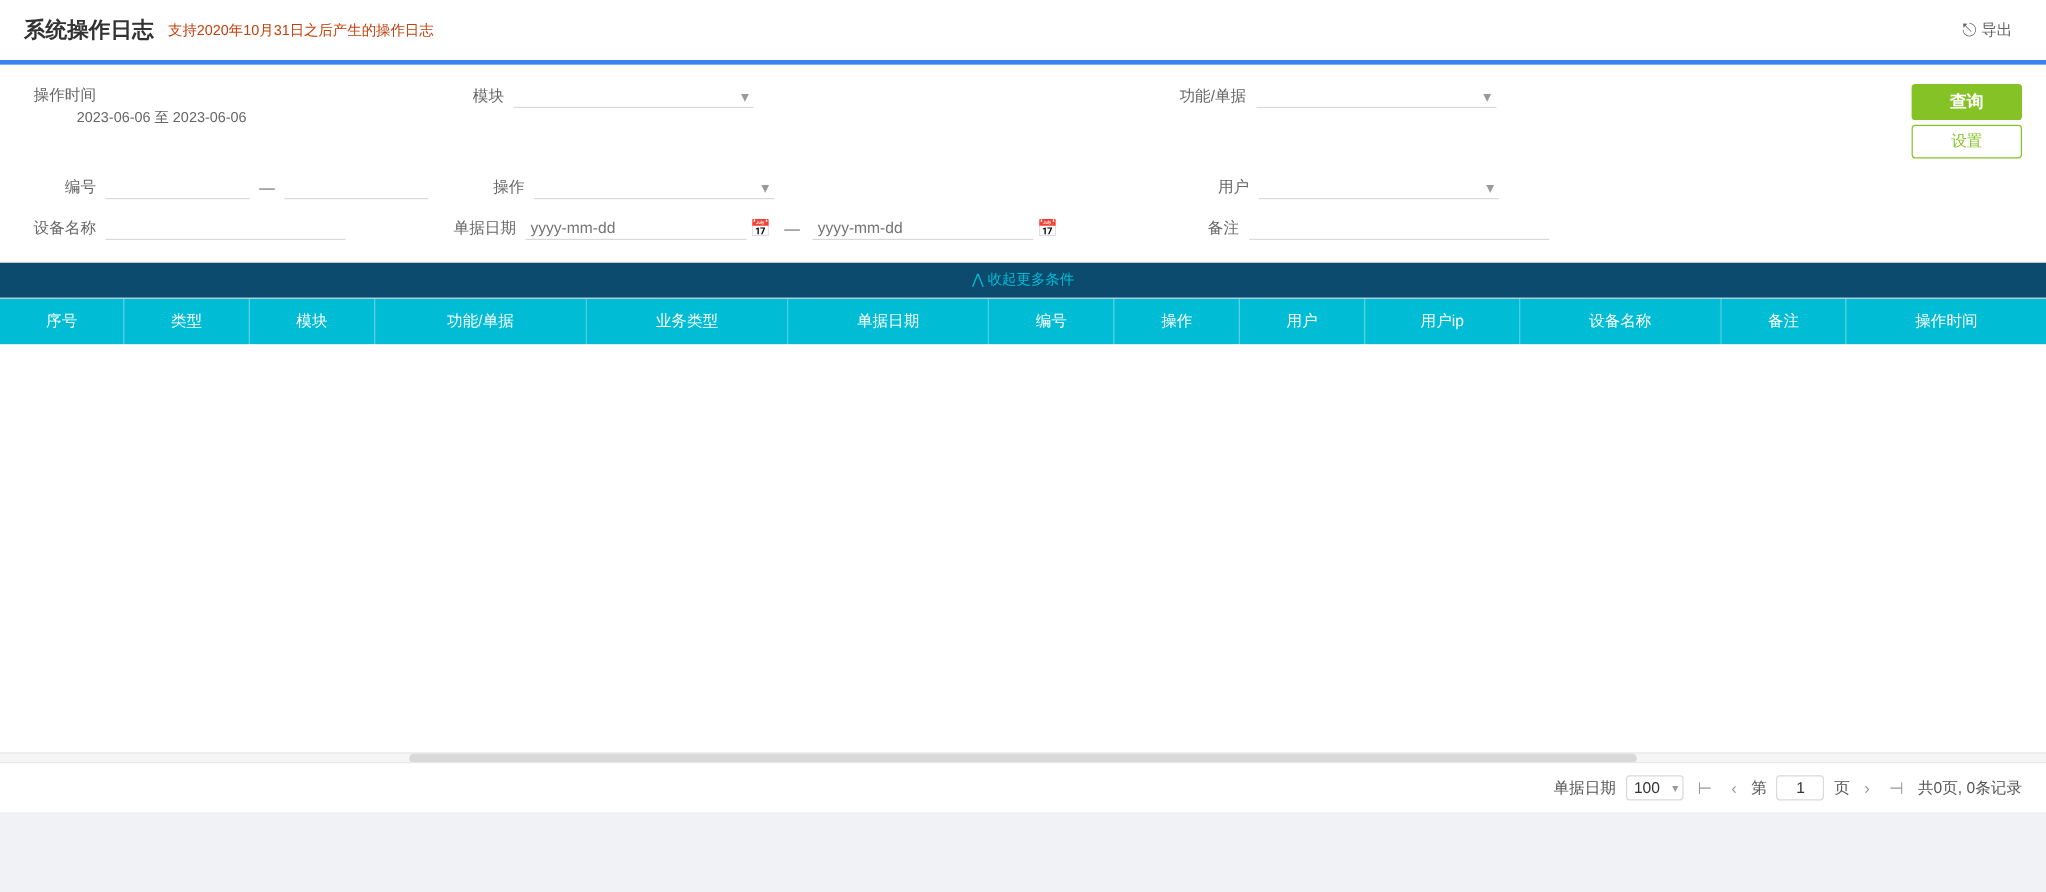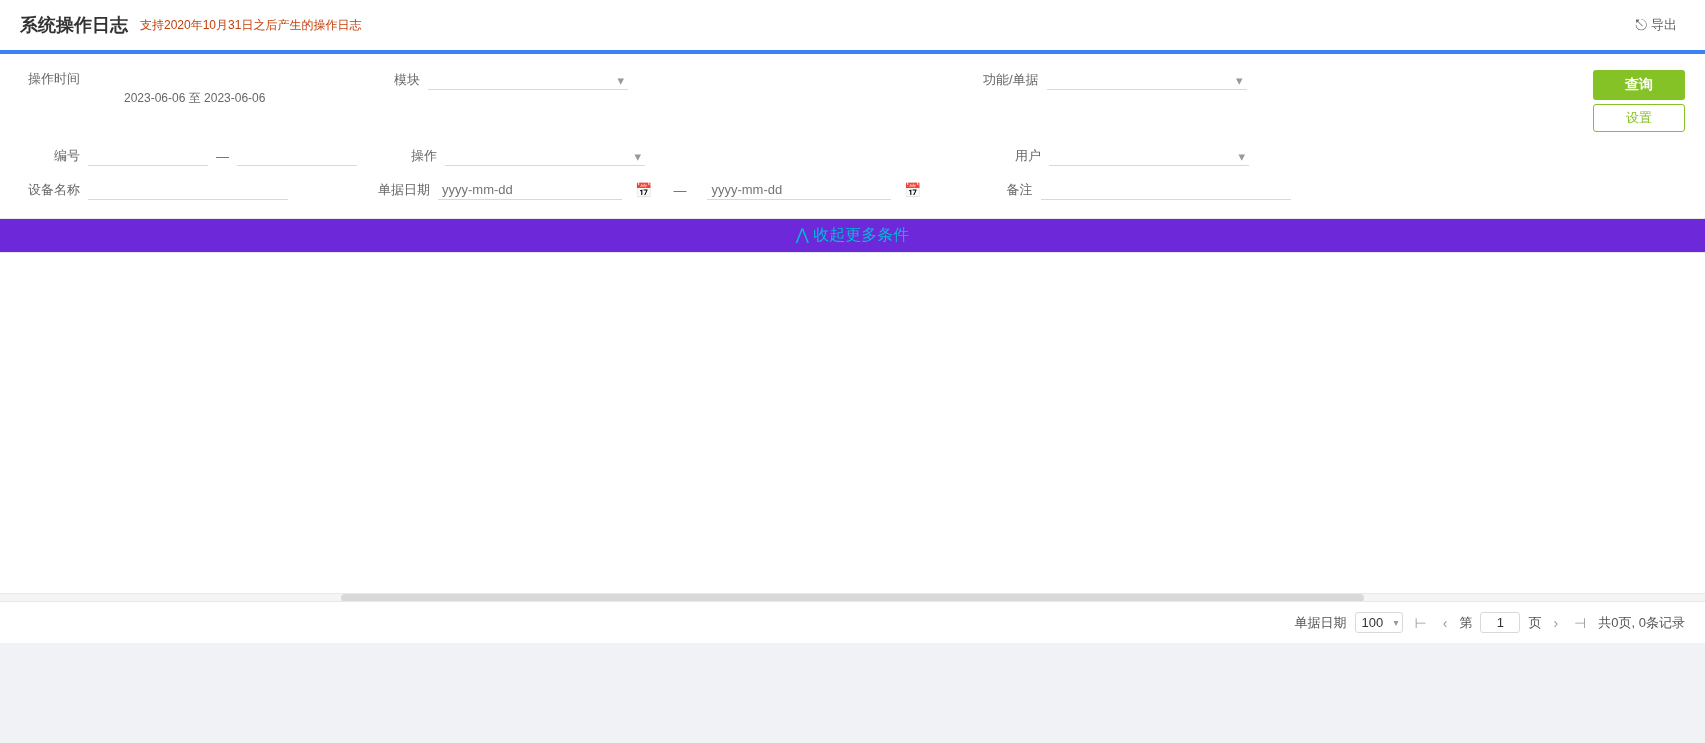--- a/index.html
+++ b/index.html
@@ -120,22 +120,22 @@
       flex-direction: column;
       gap: 4px;
       margin-left: 16px;
     }
 
     .collapse-bar {
       text-align: center;
       padding: 6px 0;
       cursor: pointer;
       color: #00bcd4;
-      font-size: 16px;
-      background: #6d28d9;
+      font-size: 12px;
+      background: #0c4a6e;
       border-bottom: 1px solid #e8e8e8;
     }
 
     .main-content {
       background: #fff;
       margin-top: 0;
     }
 
     
     .data-table {
@@ -224,21 +224,21 @@
       border-radius: 3px;
       padding: 2px 6px;
       width: 40px;
       text-align: center;
       font-size: 13px;
       color: #333;
     }
     .date-input-group {
       display: flex;
       align-items: center;
-      gap: 13px;
+      gap: 3px;
     }
     .date-input {
       border: none;
       border-bottom: 1px solid #d9d9d9;
       outline: none;
       padding: 2px 4px;
       font-size: 13px;
       min-width: 100px;
       background: transparent;
       color: #bbb;
@@ -264,21 +264,21 @@
 </div>
 
 <div class="filter-area">
 
   <div style="display:flex; align-items:flex-start; margin-bottom:14px; gap:0;">
 
     <div style="display:flex; flex-direction:column; min-width:320px;">
       <div style="display:flex; align-items:center;">
         <span class="filter-label">操作时间</span>
       </div>
-      <div style="margin-left:100px; margin-top:2px;">
+      <div style="margin-left:40px; margin-top:2px;">
         <span class="time-range-text">2023-06-06 至 2023-06-06</span>
       </div>
     </div>
 
     <div style="display:flex; align-items:center; flex:1; margin-left:20px;">
       <span class="filter-label">模块</span>
       <div class="select-wrapper">
         <select class="filter-select">
           <option value=""></option>
         </select>
@@ -359,20 +359,42 @@
   </div>
 
 </div>
 
 <div class="collapse-bar">
   <span>⋀ </span>
   <span>收起更多条件</span>
 </div>
 
 <div class="main-content">
+  <table class="data-table">
+    <thead>
+      <tr>
+        <th>序号</th>
+        <th>类型</th>
+        <th>模块</th>
+        <th>功能/单据</th>
+        <th>业务类型</th>
+        <th>单据日期</th>
+        <th>编号</th>
+        <th>操作</th>
+        <th>用户</th>
+        <th>用户ip</th>
+        <th>设备名称</th>
+        <th>备注</th>
+        <th>操作时间</th>
+      </tr>
+    </thead>
+    <tbody>
+      
+    </tbody>
+  </table>
   <div class="empty-area"></div>
 </div>
 
 <div class="scrollbar-area">
   <div class="scrollbar-track"></div>
 </div>
 
 <div class="pagination-bar">
   <span>单据日期</span>
   <div class="page-size-wrapper">

